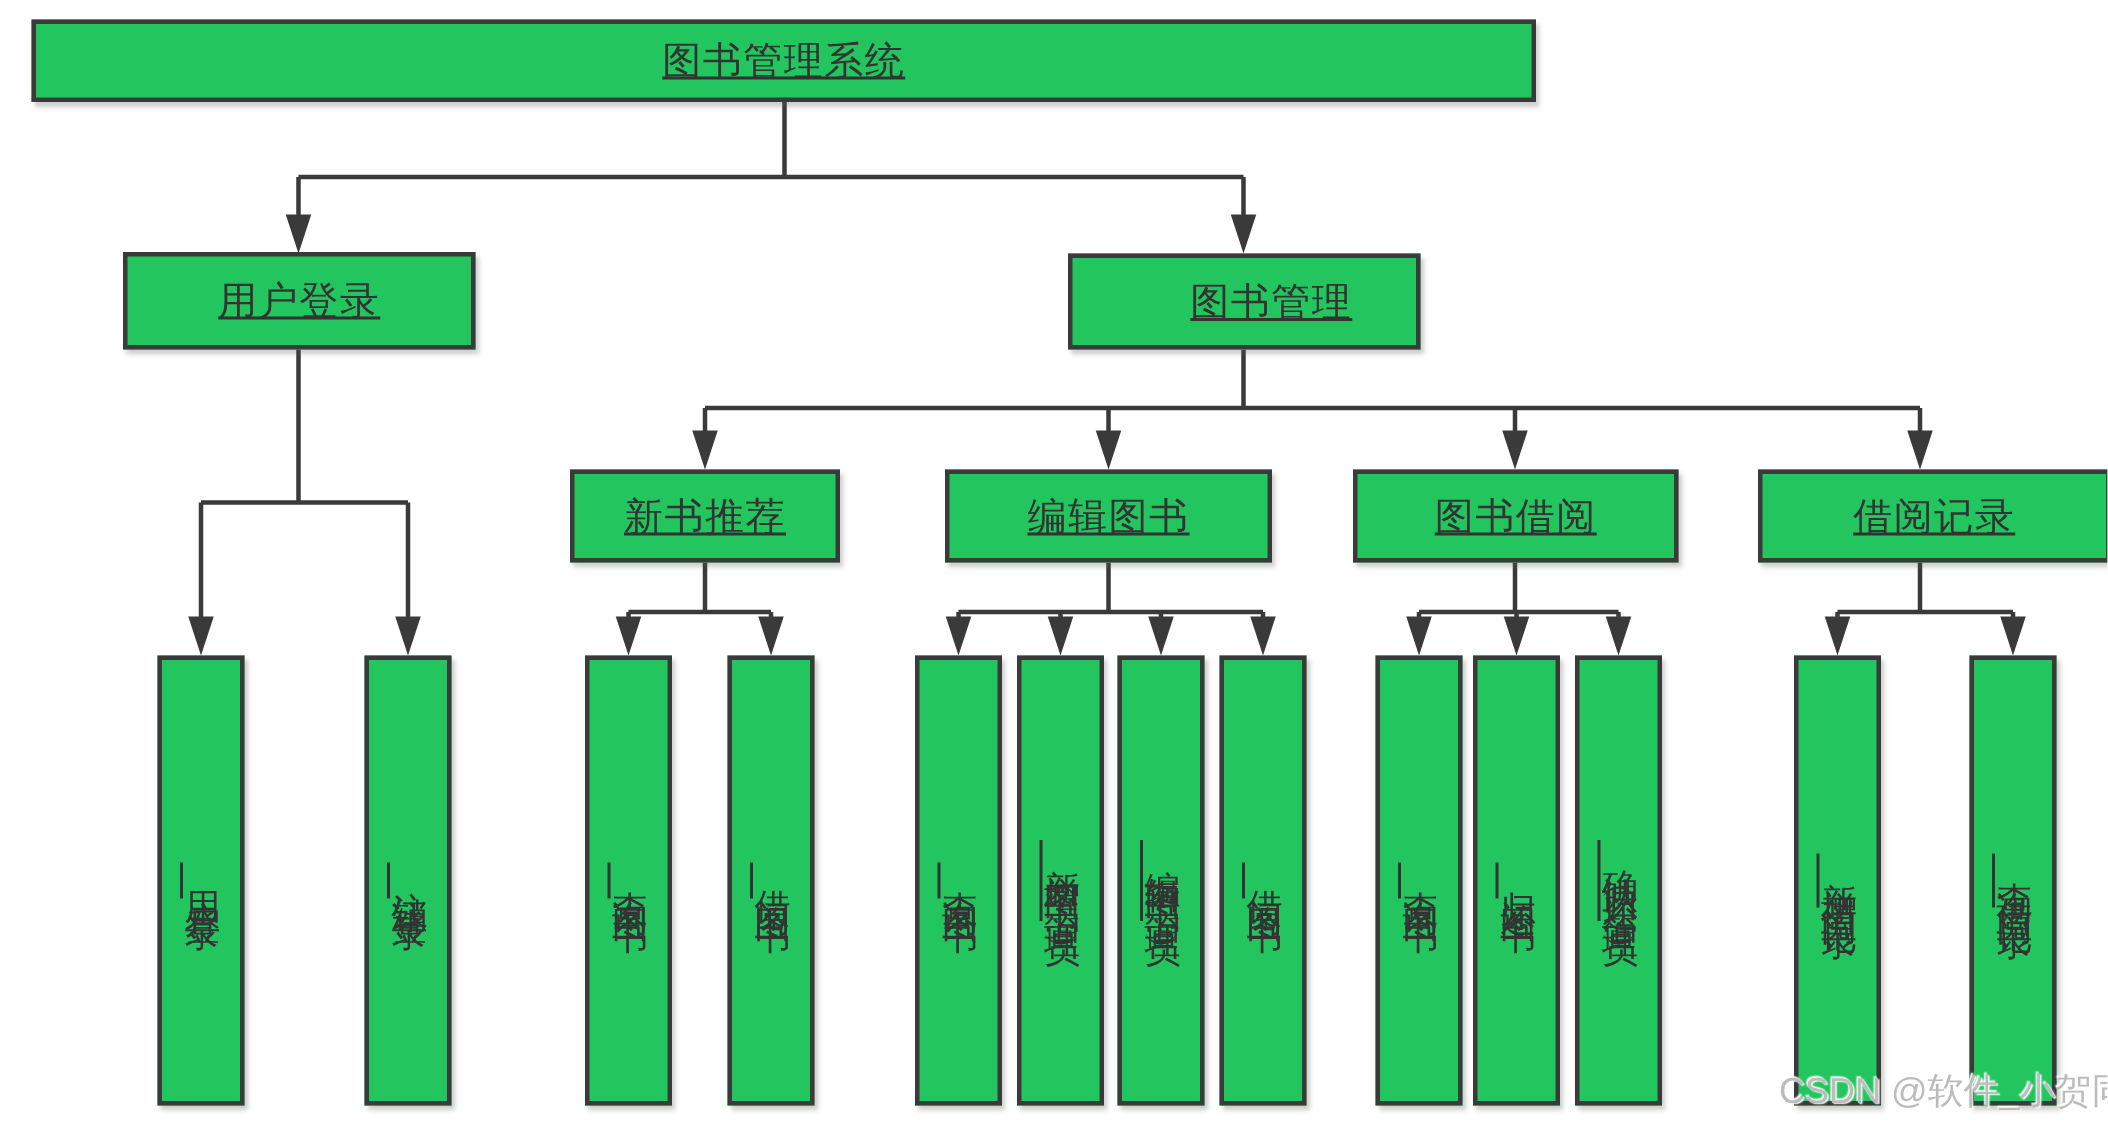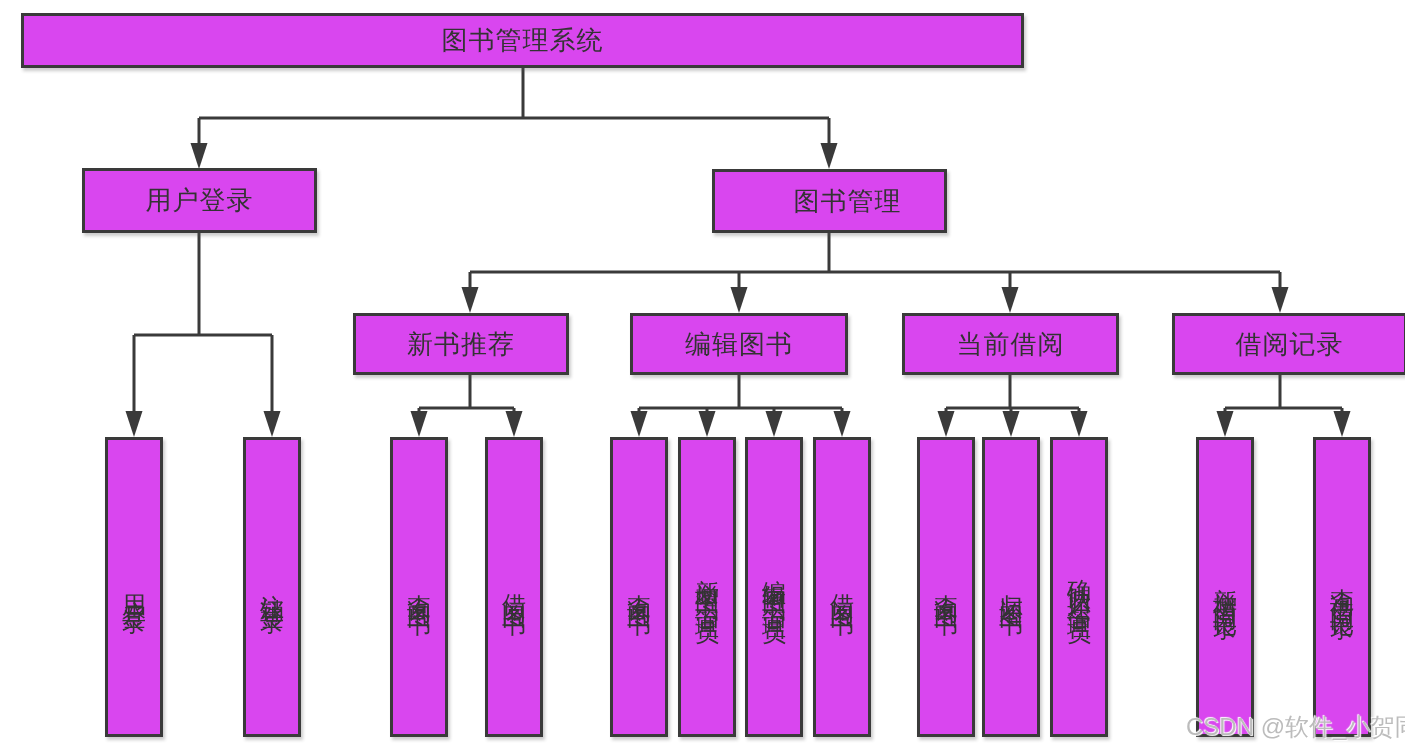--- a/index.html
+++ b/index.html
@@ -16,25 +16,26 @@
     background:var(--bg);
     overflow:hidden;
   }
   .connectors{position:absolute;left:0;top:0;z-index:1;}
   .connectors path{stroke:var(--line);stroke-width:3;fill:none;}
   .connectors polygon{fill:var(--line);stroke:none;}
   .node{
     position:absolute;
     box-sizing:border-box;
     border:3px solid var(--line);
-    background:#d946ef;
+    background:#22c55e;
     display:flex;align-items:center;justify-content:center;
     color:var(--text);
     z-index:2;
     box-shadow:2px 3px 3px rgba(90,90,90,0.30);
+    text-decoration:underline;
   }
   .hbox{font-size:26px;letter-spacing:1px;white-space:nowrap;}
   .vbox{font-size:24px;}
   .vbox .vtext{
     writing-mode:vertical-rl;
     text-orientation:mixed;
     letter-spacing:6px;
     line-height:1;
     white-space:nowrap;
   }
@@ -93,28 +94,28 @@
     <span>图书管理系统</span>
   </div>
 
   <div class="node hbox" style="left:82px;top:168px;width:235px;height:65px;">
     <span>用户登录</span>
   </div>
   <div class="node hbox" style="left:712px;top:169px;width:235px;height:64px;padding-left:36px;">
     <span>图书管理</span>
   </div>
 
-  <div class="node hbox" style="left:353px;top:313px;width:216px;height:62px;text-align:center;">
+  <div class="node hbox" style="left:380px;top:313px;width:180px;height:62px;text-align:center;">
     <span>新书推荐</span>
   </div>
   <div class="node hbox" style="left:630px;top:313px;width:218px;height:62px;">
     <span>编辑图书</span>
   </div>
   <div class="node hbox" style="left:902px;top:313px;width:217px;height:62px;">
-    <span>当前借阅</span>
+    <span>图书借阅</span>
   </div>
   <div class="node hbox" style="left:1172px;top:313px;width:235px;height:62px;">
     <span>借阅记录</span>
   </div>
 
   <div class="node vbox" style="left:105px;top:437px;width:58px;height:300px;">
     <span class="vtext">用户登录</span>
   </div>
   <div class="node vbox" style="left:243px;top:437px;width:58px;height:300px;">
     <span class="vtext">注销登录</span>

